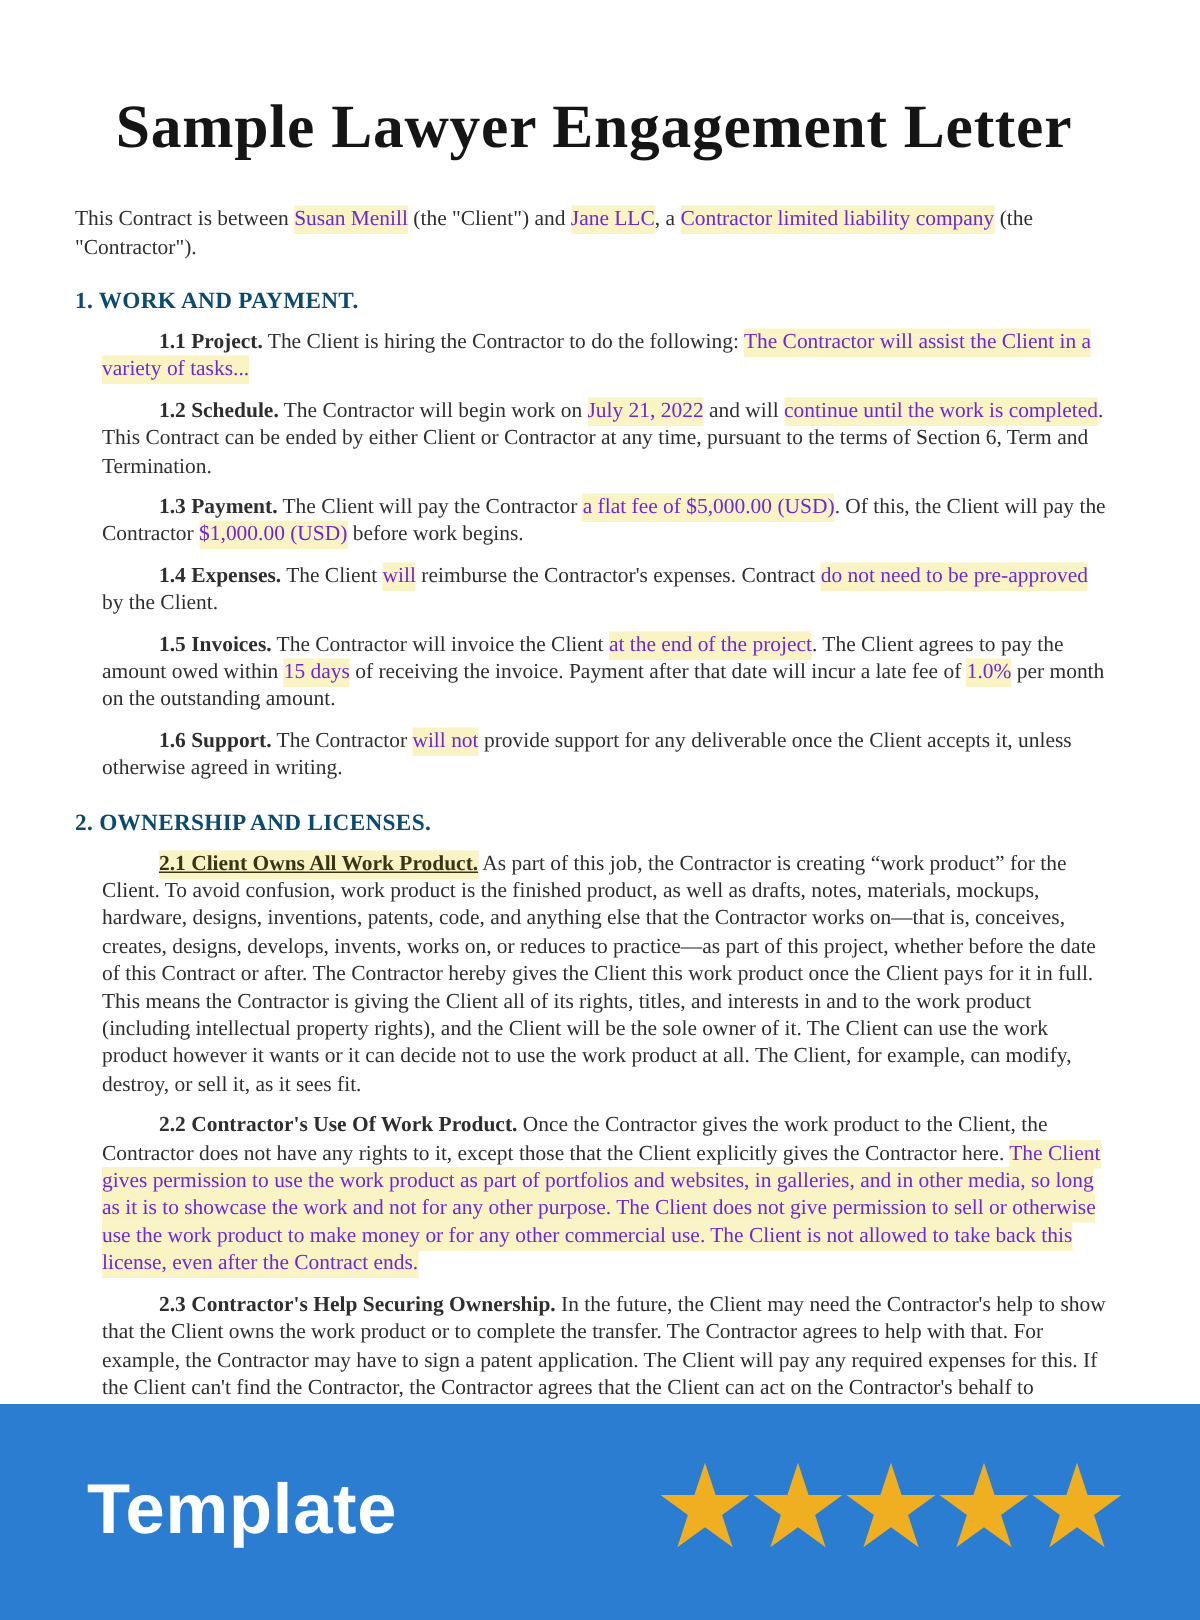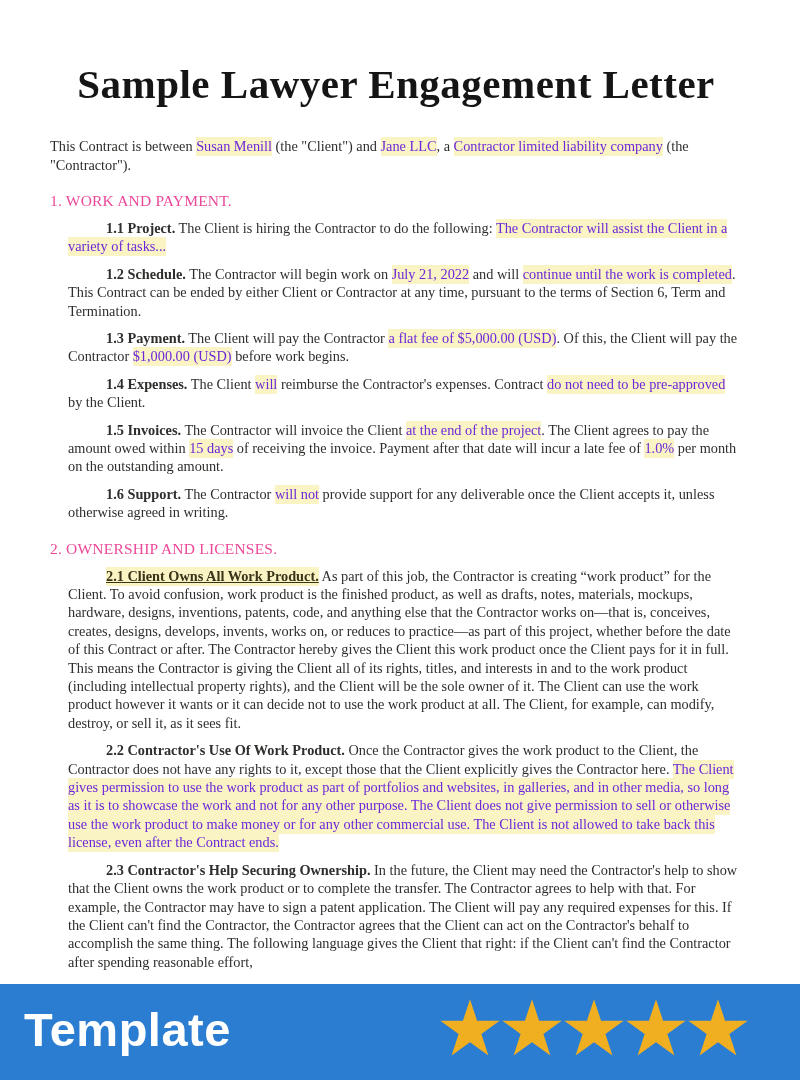--- a/index.html
+++ b/index.html
@@ -33,43 +33,43 @@
   .doc p {
     font-size: 14.3px;
     line-height: 18.4px;
     margin: 0 0 9px 0;
     text-align: left;
   }
   .doc p.indent { margin-left: 18px; }
   .doc h2 {
     font-size: 15.5px;
     line-height: 20px;
-    font-weight: normal;
-    color: #ec4899;
+    font-weight: bold;
+    color: #0c4a6e;
     margin: 17px 0 8px 0;
     letter-spacing: 0.2px;
   }
   .doc .bold { font-weight: bold; margin-left: 38px; }
   .doc .italic { font-style: italic; }
   .doc .highlight {
     background: var(--highlight-bg, #faf3c4);
     color: #6d28d9;
     padding: 1px 0 2px 0;
   }
   .doc .bold.highlight { color: #383418; text-decoration: underline; }
 
   .banner {
     position: absolute;
     left: 0; right: 0; bottom: 0;
-    height: 96px;
+    height: 144px;
     background: var(--banner-blue, #2b7dd2);
     display: flex;
     align-items: center;
     justify-content: space-between;
-    padding: 0 52px 0 24px;
+    padding: 0 52px 0 58px;
     box-sizing: border-box;
   }
   .banner-label {
     font-family: "Liberation Sans", sans-serif;
     font-weight: bold;
     font-size: 47px;
     letter-spacing: 0.5px;
     color: #ffffff;
     margin-top: -6px;
   }

